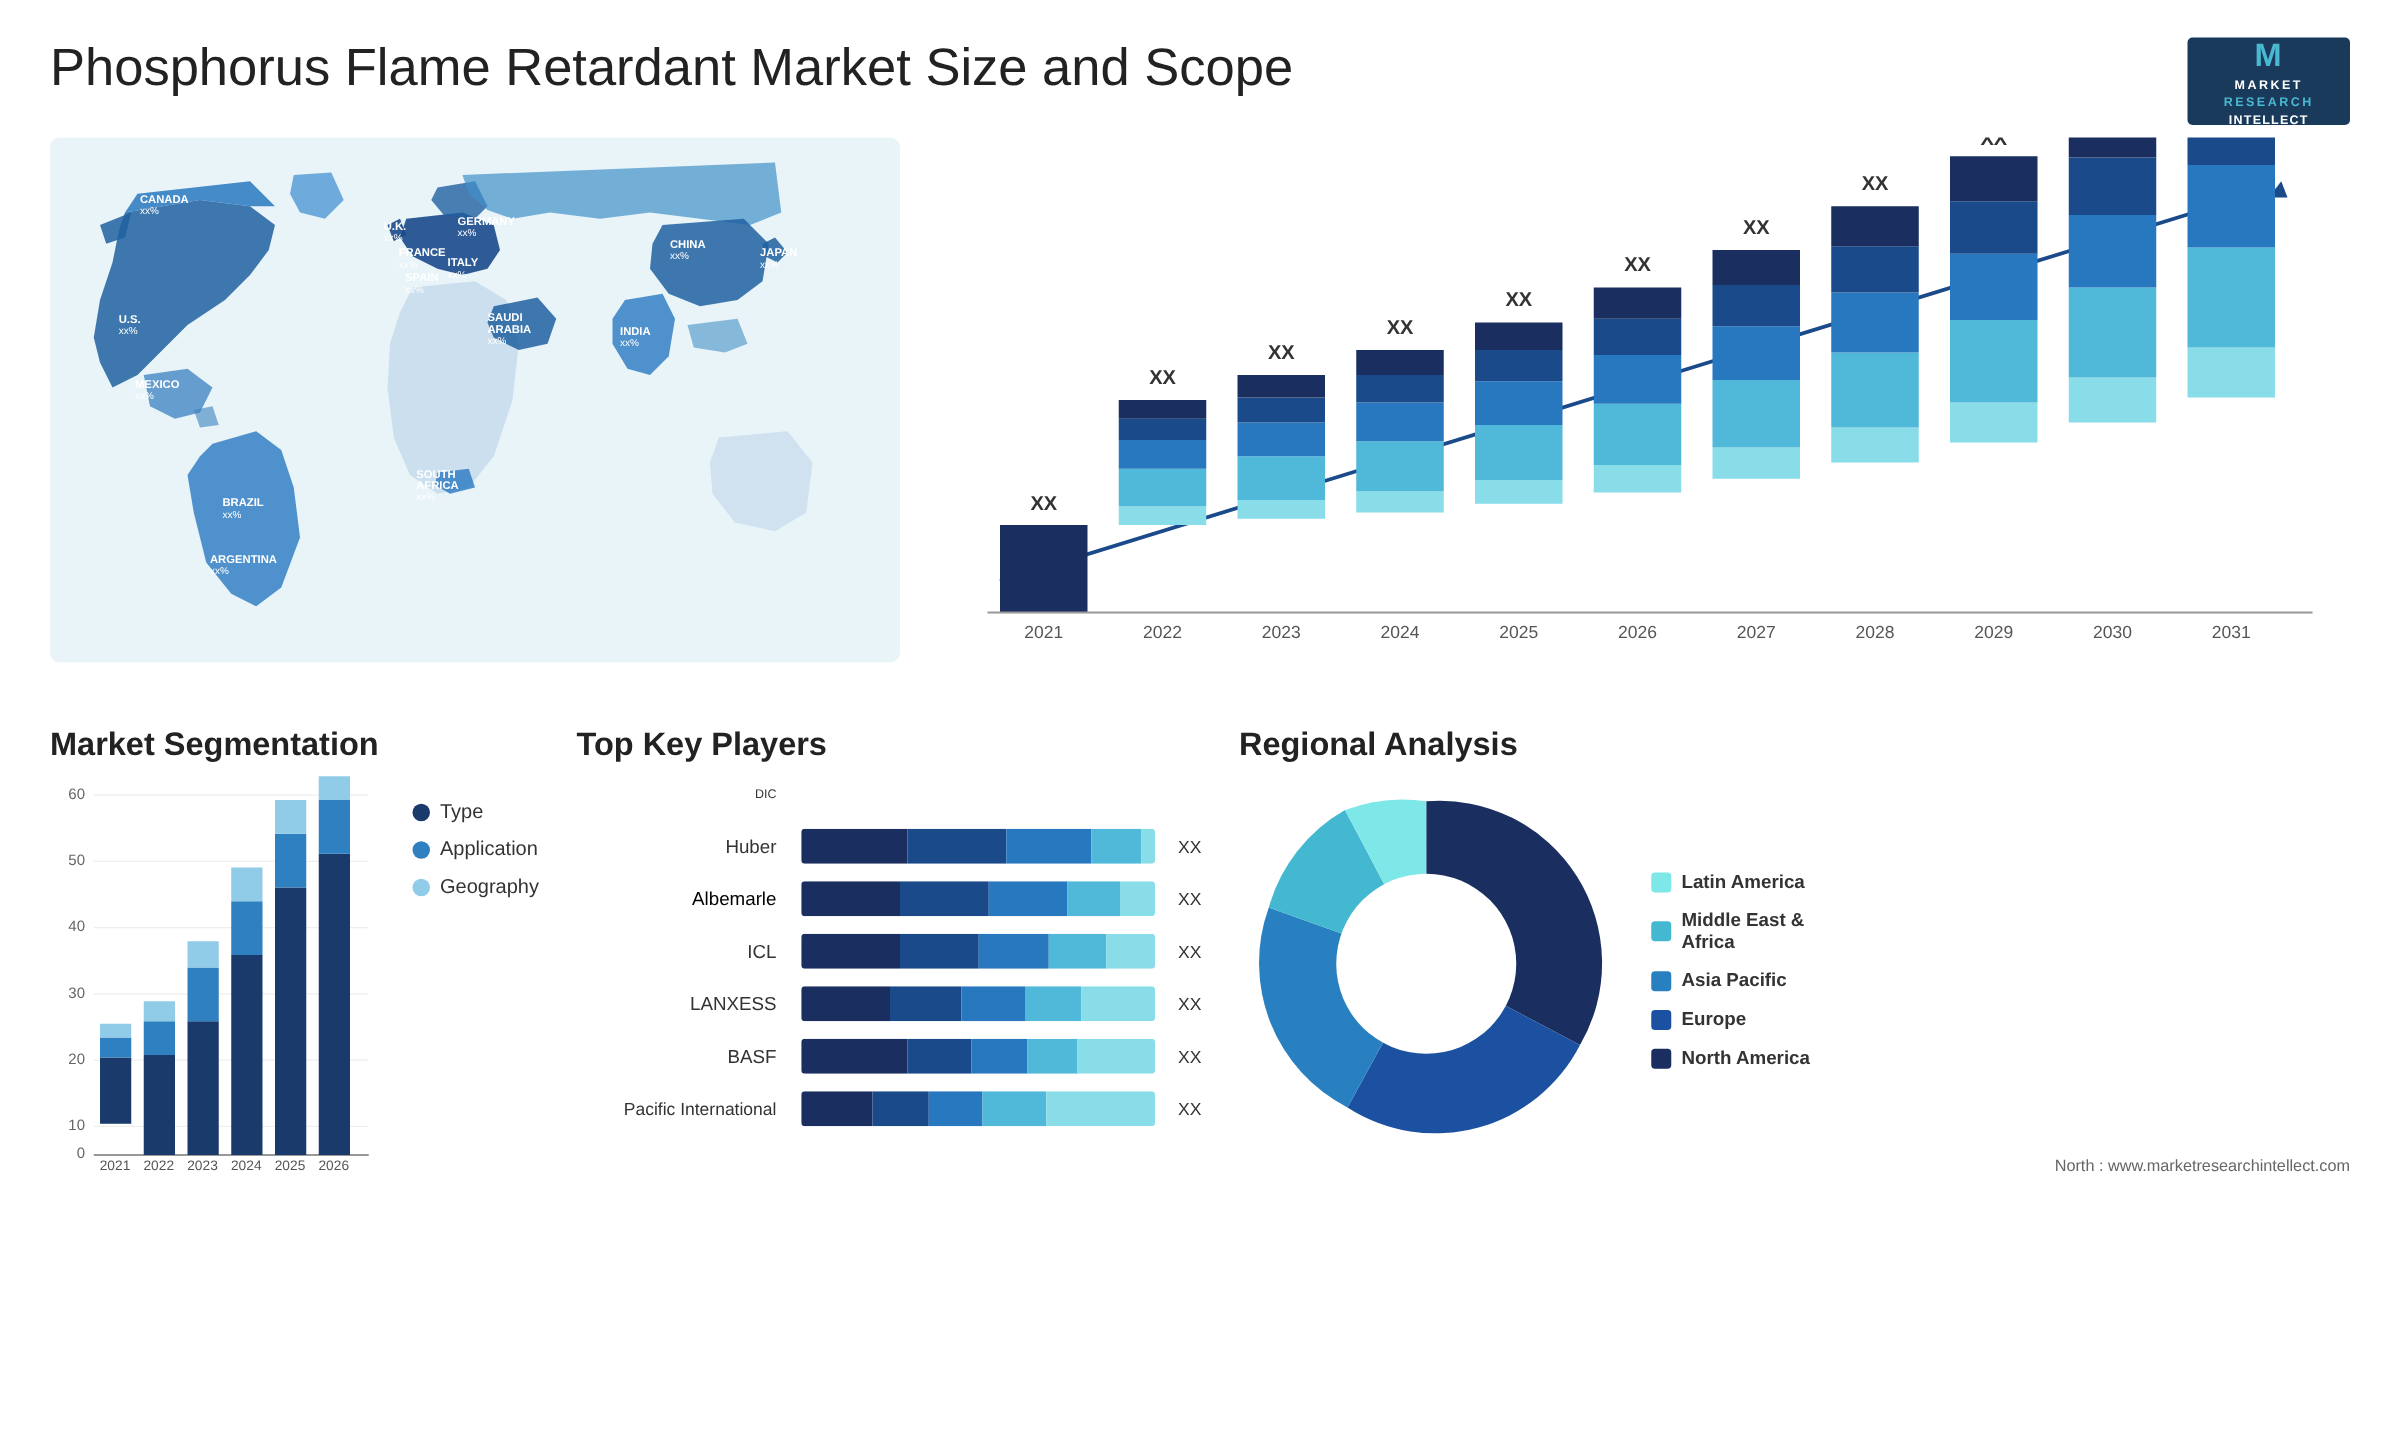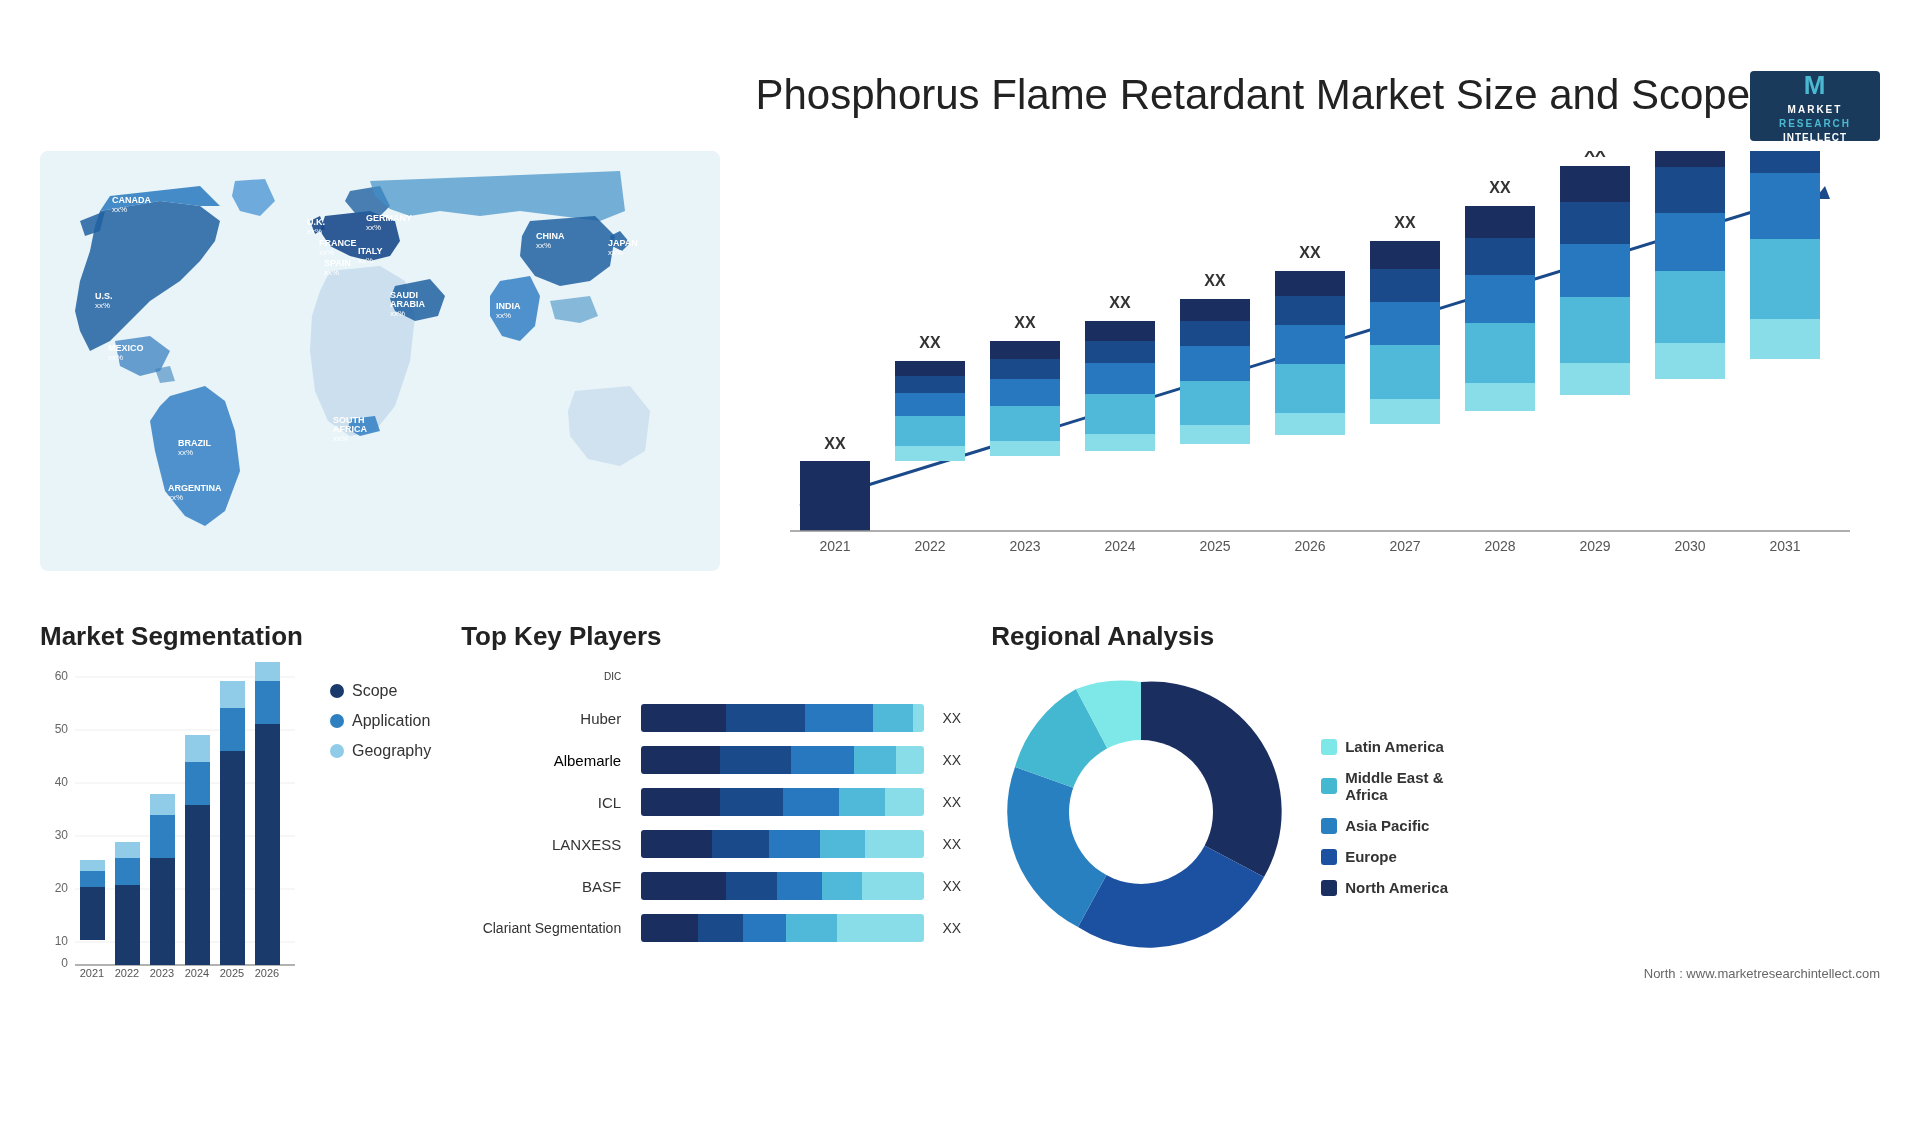--- a/index.html
+++ b/index.html
@@ -8,24 +8,23 @@
       height: 1146px;
       background: #ffffff;
       font-family: Arial, sans-serif;
       overflow: hidden;
       position: relative;
     }
 
     
     .header {
       display: flex;
-      justify-content: flex-end;
+      justify-content: space-between;
       align-items: flex-start;
       padding: 30px 40px 10px 40px;
-      margin-top: 41px;
     }
     .page-title {
       font-size: 42px;
       font-weight: 400;
       color: #222;
     }
     .logo-area {
       display: flex;
       align-items: center;
       gap: 10px;
@@ -446,21 +445,21 @@
 
           <rect x="215" y="62" width="25" height="241" fill="#1a3a6c"></rect>
           <rect x="215" y="19" width="25" height="43" fill="#2f80c0"></rect>
           <rect x="215" y="-8" width="25" height="27" fill="#90cce8"></rect>
           <text x="227" y="315" text-anchor="middle" font-size="11" fill="#555">2026</text>
         </svg>
 
         <div class="legend-area">
           <div class="legend-item">
             <div class="legend-dot" style="background:#1a3a6c;"></div>
-            <span>Scope</span>
+            <span>Type</span>
           </div>
           <div class="legend-item">
             <div class="legend-dot" style="background:#2f80c0;"></div>
             <span>Application</span>
           </div>
           <div class="legend-item">
             <div class="legend-dot" style="background:#90cce8;"></div>
             <span>Geography</span>
           </div>
         </div>
@@ -530,21 +529,21 @@
           <div style="background:#1a2e60;width:30%;height:100%;"></div>
           <div style="background:#1a4a8a;width:18%;height:100%;"></div>
           <div style="background:#2878c0;width:16%;height:100%;"></div>
           <div style="background:#50b8d8;width:14%;height:100%;"></div>
           <div style="background:#88dde8;width:22%;height:100%;"></div>
         </div>
         <div class="player-value" style="margin-left:8px;font-size:14px;">XX</div>
       </div>
 
       <div class="player-row">
-        <div class="player-name" style="font-size:14px;color:#333;width:160px;text-align:right;">Clariant Segmentation</div>
+        <div class="player-name" style="font-size:14px;color:#333;width:160px;text-align:right;">Pacific International</div>
         <div style="flex:1;height:28px;display:flex;border-radius:3px;overflow:hidden;margin-left:10px;">
           <div style="background:#1a2e60;width:20%;height:100%;"></div>
           <div style="background:#1a4a8a;width:16%;height:100%;"></div>
           <div style="background:#2878c0;width:15%;height:100%;"></div>
           <div style="background:#50b8d8;width:18%;height:100%;"></div>
           <div style="background:#88dde8;width:31%;height:100%;"></div>
         </div>
         <div class="player-value" style="margin-left:8px;font-size:14px;">XX</div>
       </div>
     </div>

